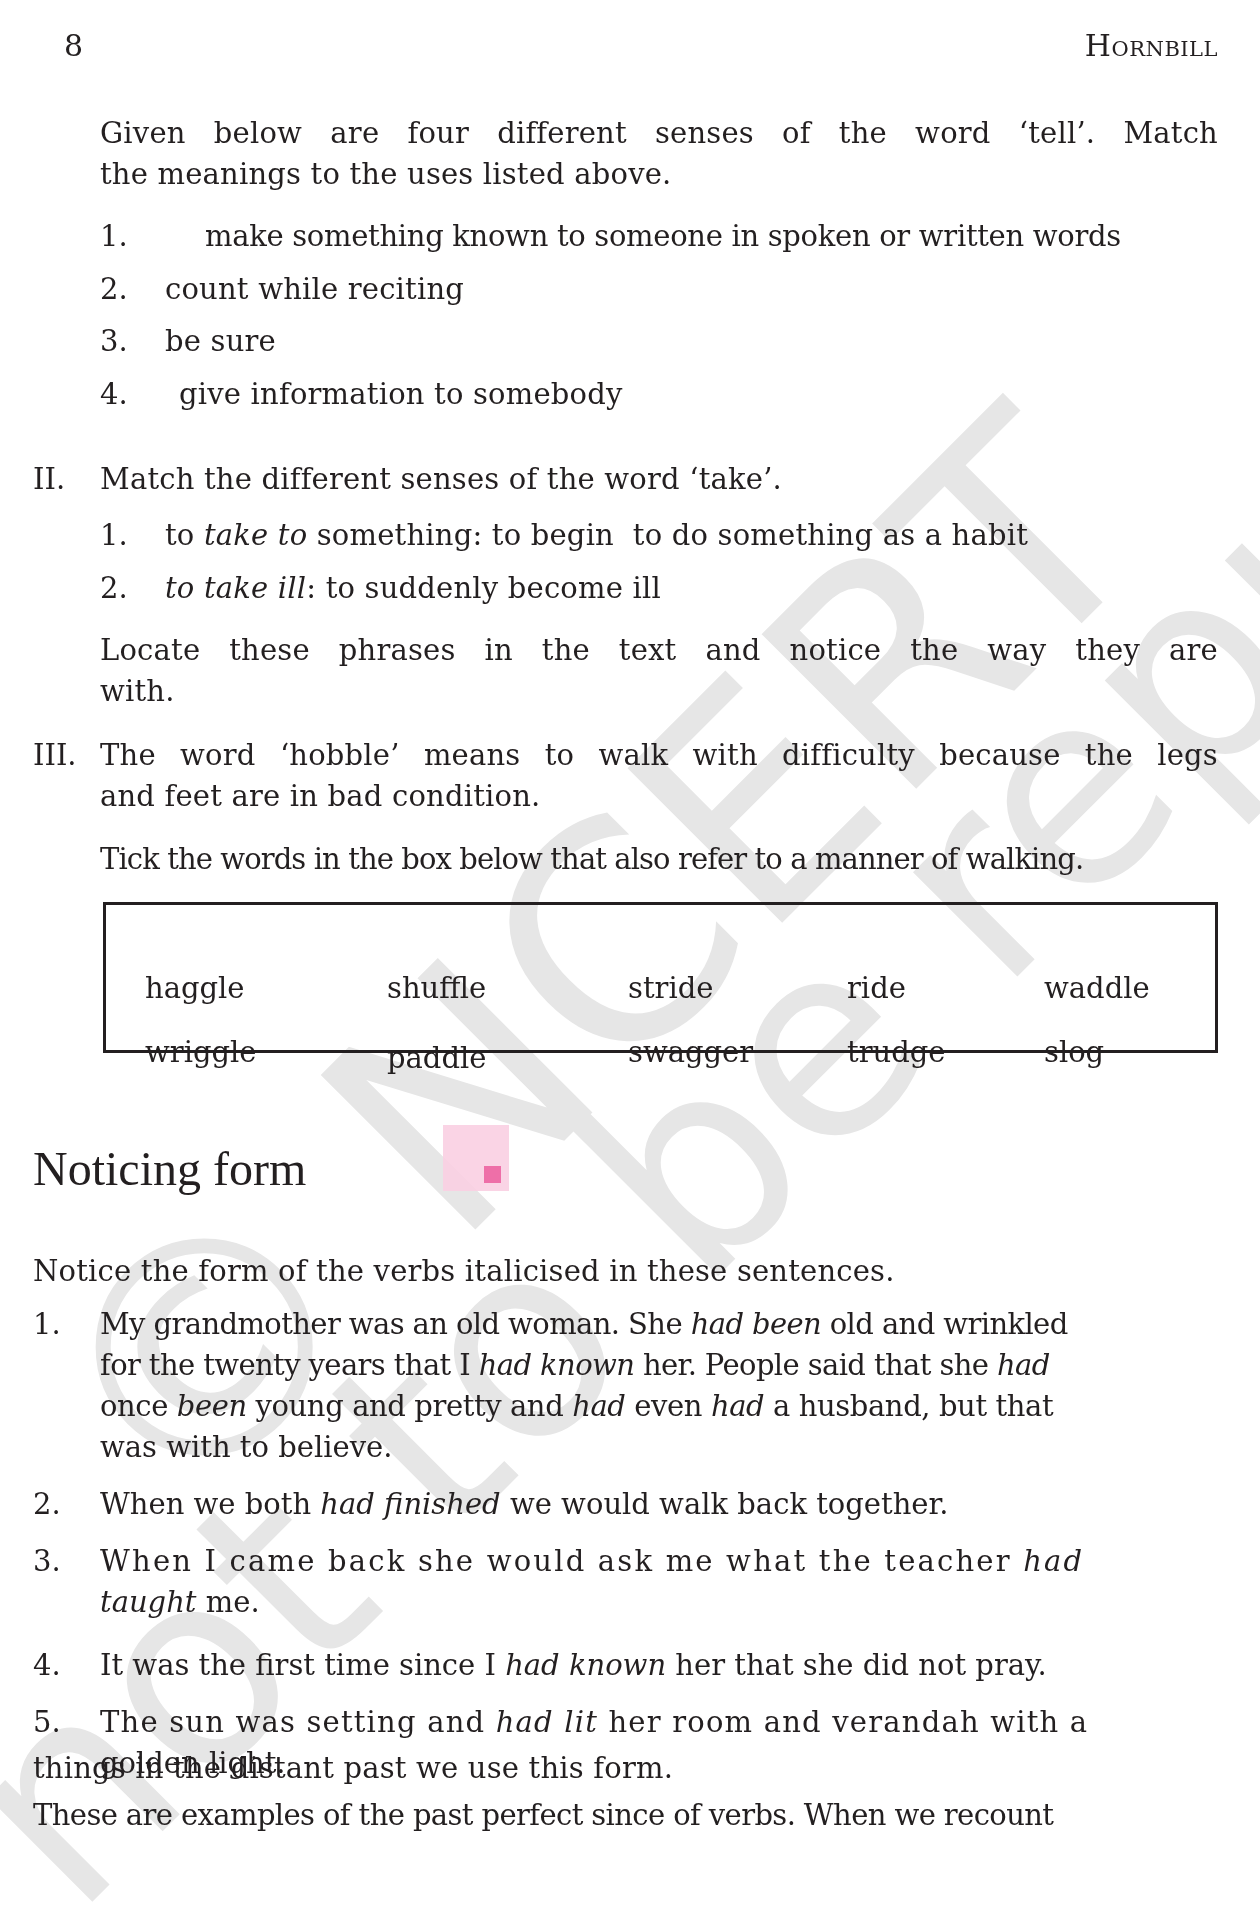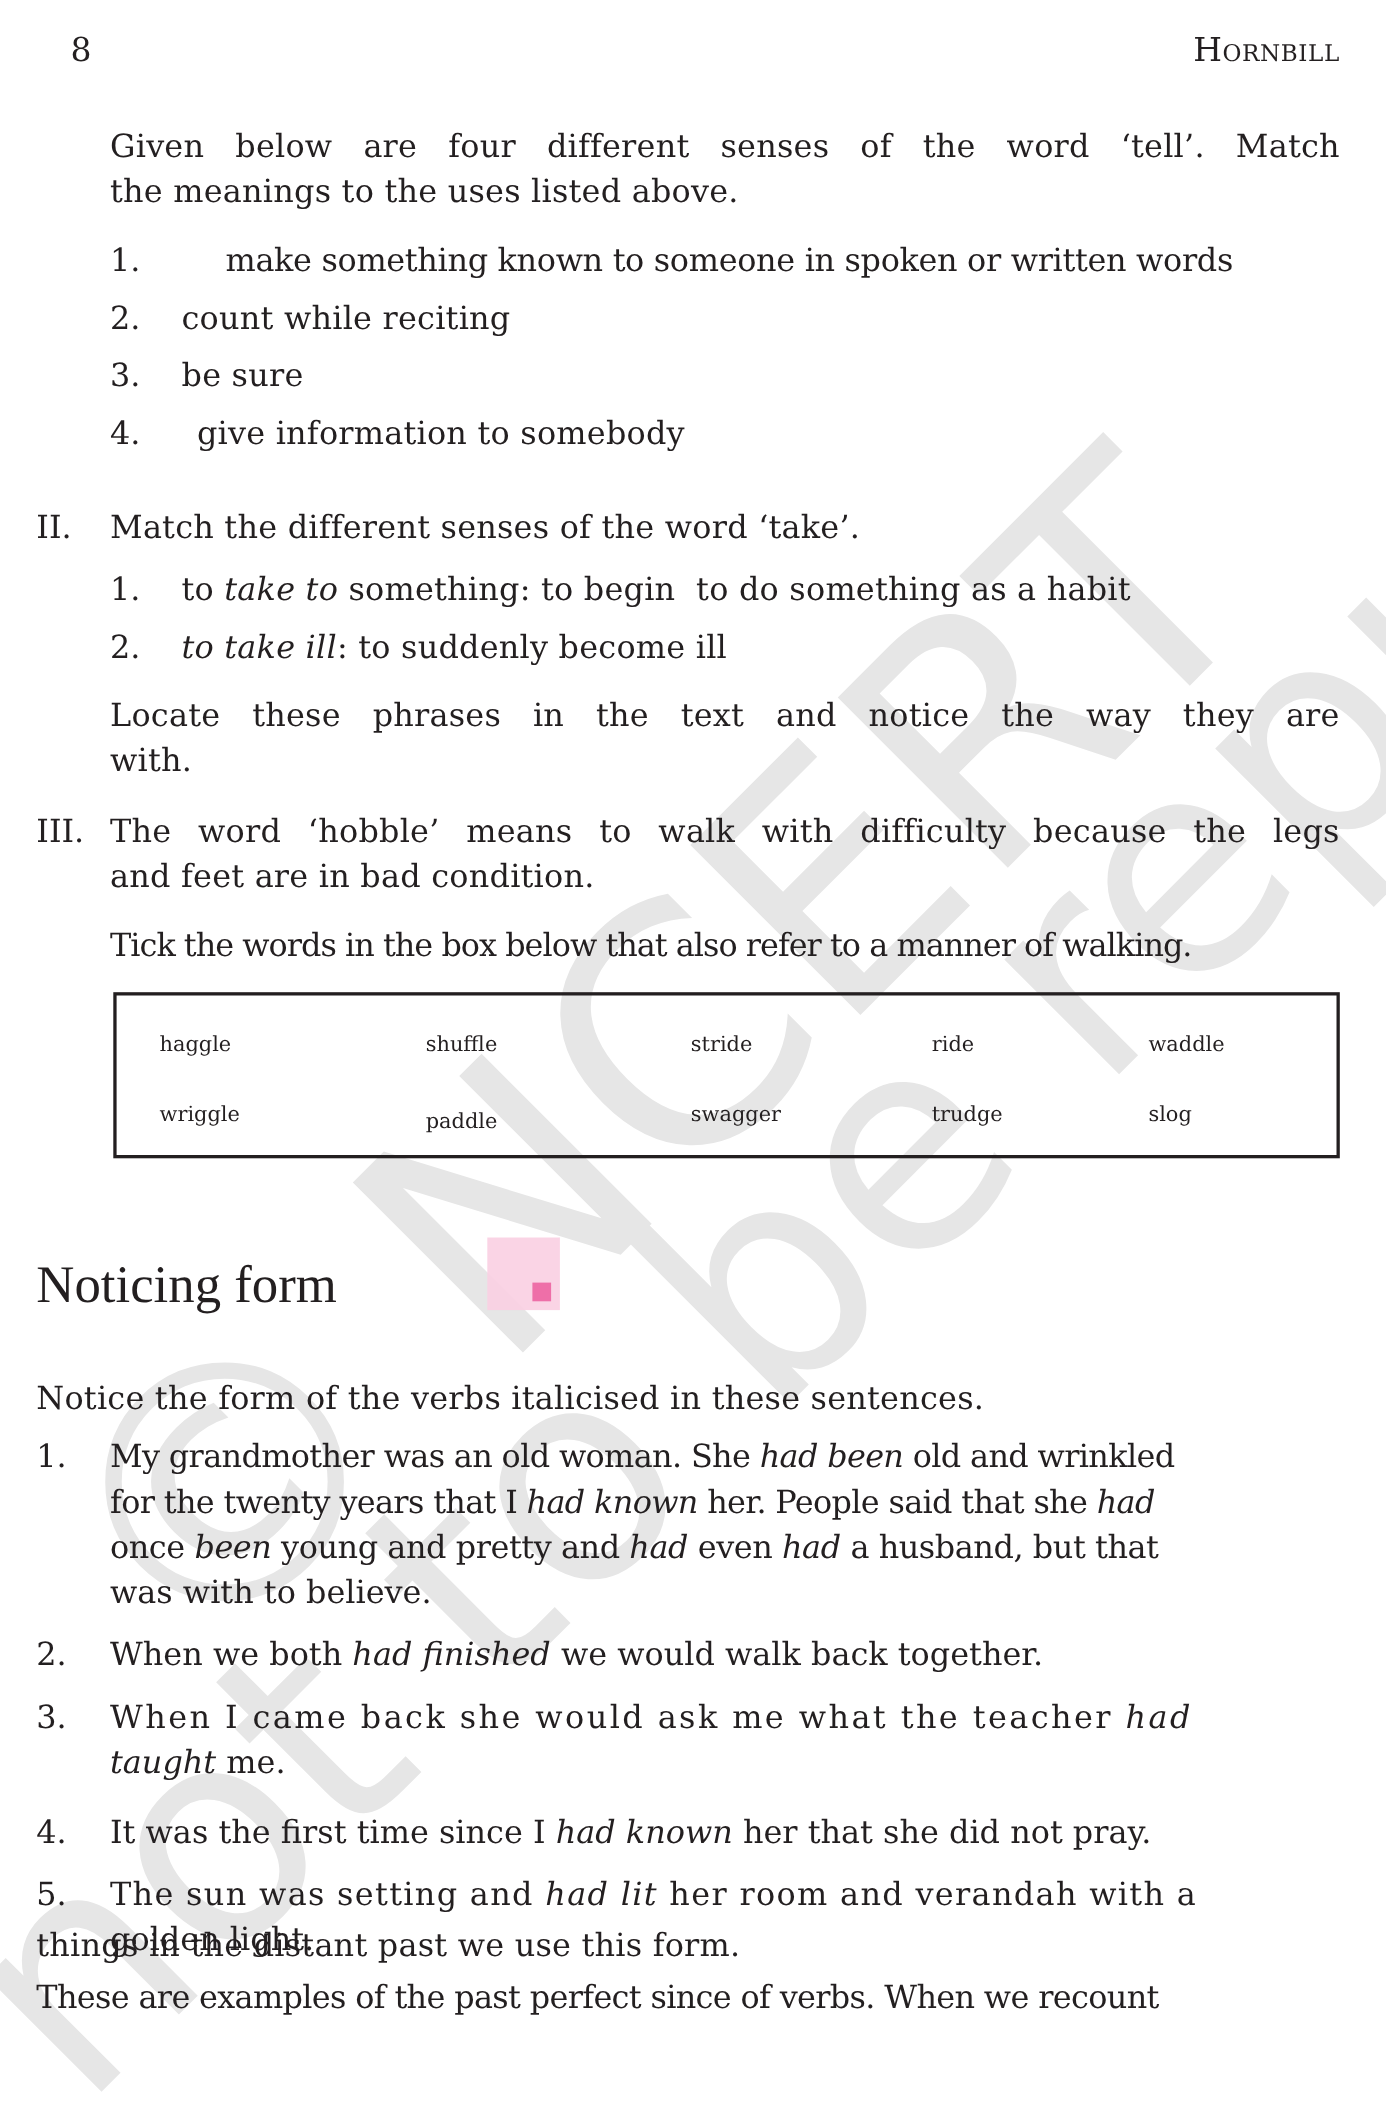--- a/index.html
+++ b/index.html
@@ -17,21 +17,21 @@
   .just { display: flex; justify-content: space-between; }
   .just span { white-space: pre; }
   .num { position: absolute; font-size: 29px; line-height: 40px; }
   em { font-style: italic; }
   .hdr-num { position: absolute; left: 64px; top: 26px; font-size: 30px; line-height: 40px; }
   .hdr-title { position: absolute; right: 42px; top: 26px; font-size: 30px; line-height: 40px; font-variant: small-caps; letter-spacing: 0.5px; }
   .wordbox {
     position: absolute; left: 103px; top: 902px; width: 1109px; height: 145px;
     border: 3px solid #231f20;
   }
-  .word { position: absolute; font-size: 19px; line-height: 40px; }
+  .word { position: absolute; font-size: 29px; line-height: 40px; margin-top: 39px; }
   .heading { position: absolute; left: 33px; top: 1134px; font-size: 48px; line-height: 70px; font-family: Liberation Serif, serif; }
   .pink-big { position: absolute; left: 443px; top: 1125px; width: 66px; height: 66px; background: #f9cfe2; opacity: 0.9; }
   .pink-small { position: absolute; left: 484px; top: 1166px; width: 17px; height: 17px; background: #ee6fa8; }
 </style>
 </head>
 <body>
 
 <svg class="watermark" viewBox="0 0 1260 1919" xmlns="http://www.w3.org/2000/svg">
   <g fill="#e6e6e6" font-family="DejaVu Sans, sans-serif">
     <text x="0" y="0" font-size="300" transform="translate(175,1530) rotate(-45)">© NCERT</text>

